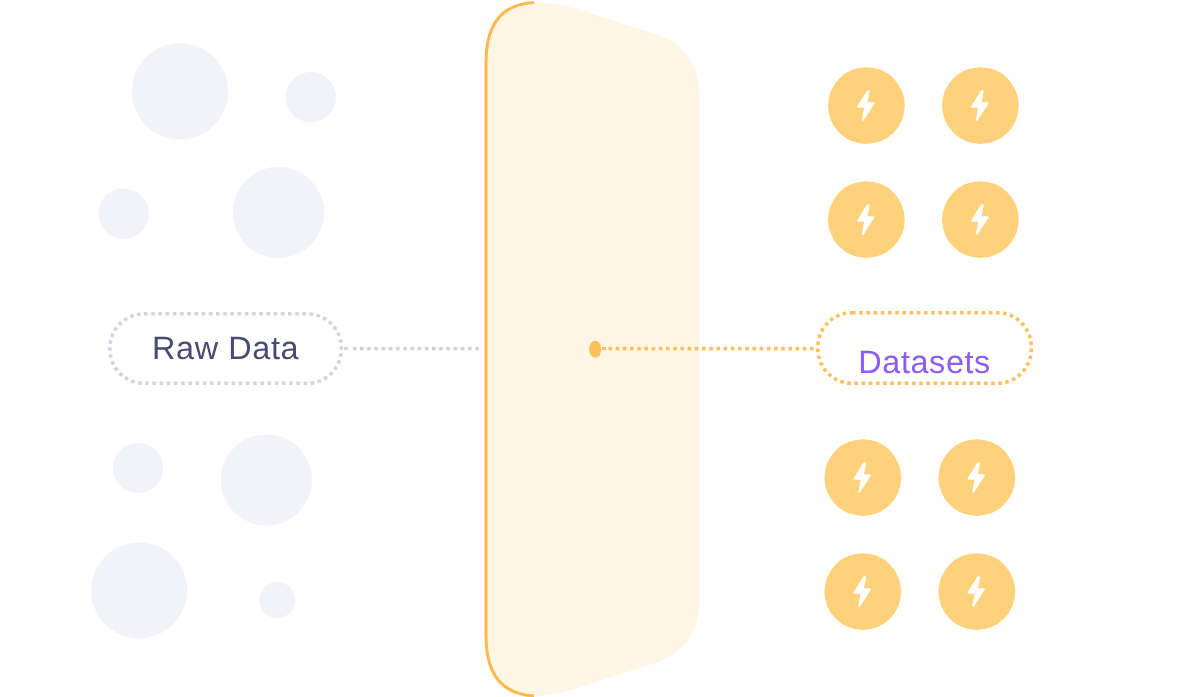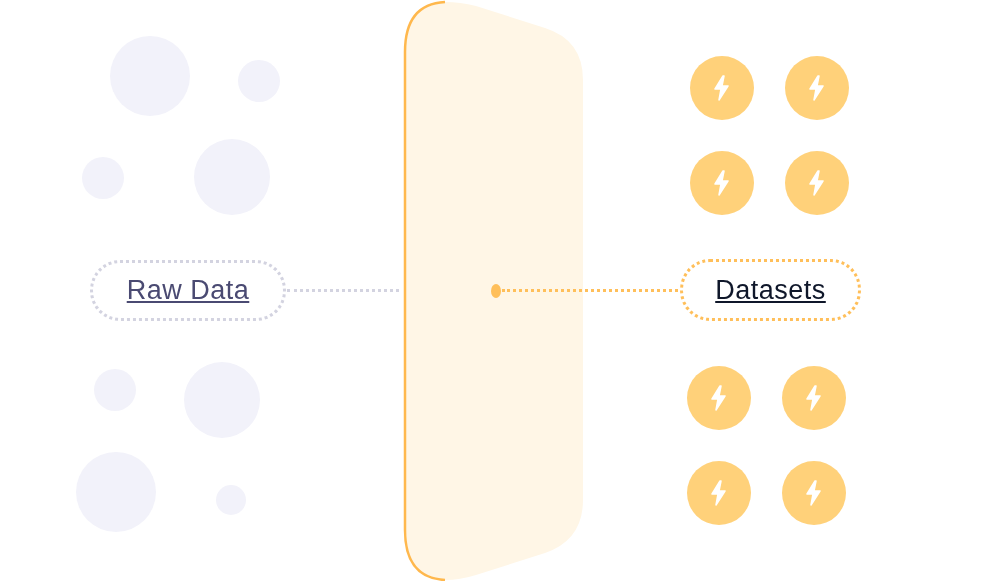--- a/index.html
+++ b/index.html
@@ -1,23 +1,23 @@
 <!DOCTYPE html>
 <html><head>
 <meta charset="utf-8">
 <style>
   html, body { margin:0; padding:0; background:#ffffff; }
   body { width:992px; height:581px; position:relative; overflow:hidden; font-family:"Liberation Sans", sans-serif; }
   .circle { position:absolute; border-radius:50%; background:#f2f2fa; }
   .bolt { position:absolute; border-radius:50%; background:#ffd17a; display:flex; align-items:center; justify-content:center; }
   .bolt svg { width:22px; height:26px; }
   .panel { position:absolute; left:0; top:0; }
-  .pill { position:absolute; display:flex; align-items:center; justify-content:center; border-radius:30px; font-size:27px; letter-spacing:0.5px; box-sizing:border-box;text-decoration:underline; }
+  .pill { position:absolute; display:flex; align-items:center; justify-content:center; border-radius:30px; font-size:27px; letter-spacing:0.5px; box-sizing:border-box; }
   .pill-raw { left:90px; top:260px; width:196px; height:61px; border:3px dotted #d3d3e0; color:#4a4a72; }
-  .pill-ds { left:680px; top:259px; width:181px; height:62px; border:3px dotted #ffbf5a; color:#0f172a; }
+  .pill-ds { left:680px; top:259px; width:181px; height:62px; border:3px dotted #ffbf5a; color:#8b5cf6;align-items:flex-end; }
   .line { position:absolute; height:0; }
   .line-raw { left:287px; top:289px; width:112px; border-top:3px dotted #d3d3e0; }
   .line-ds { left:502px; top:289px; width:176px; border-top:3px dotted #ffbf5a; }
   .dot { position:absolute; left:491px; top:284px; width:10px; height:14px; border-radius:50%; background:#ffbf5a; }
 </style>
 </head>
 <body>
 
 <div id="raw-circles">
     <div class="circle" style="left: 110px; top: 36px; height: 80px; width: 80px; background: rgb(242, 242, 250);"></div>

